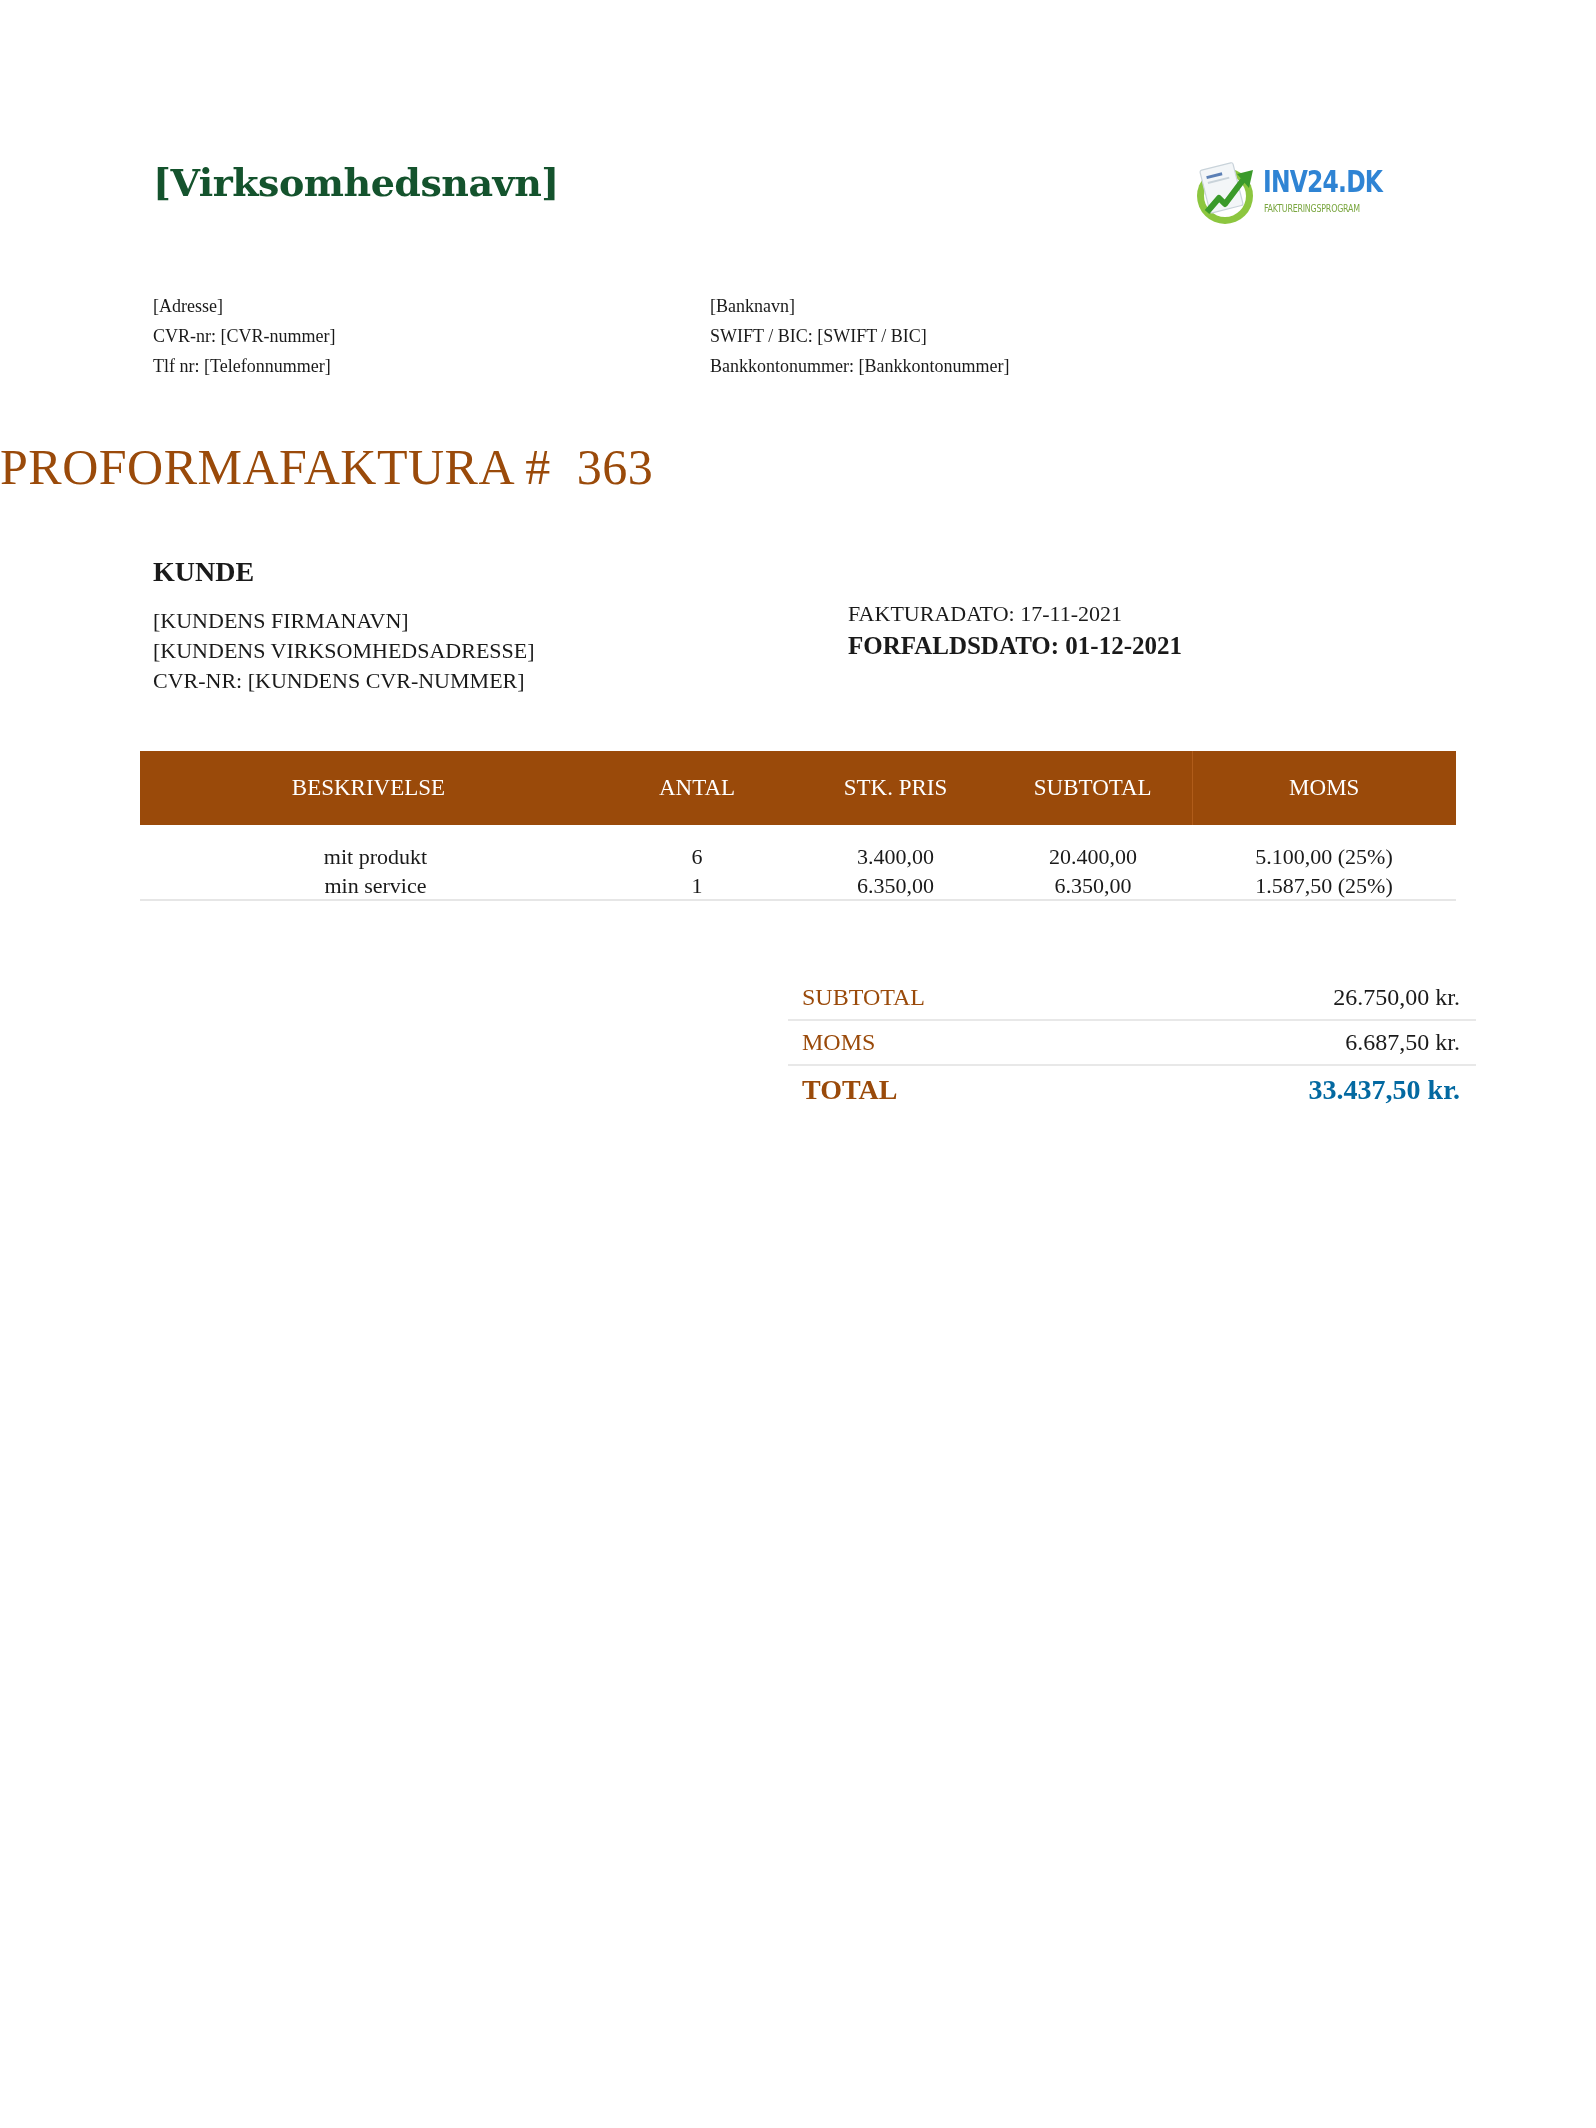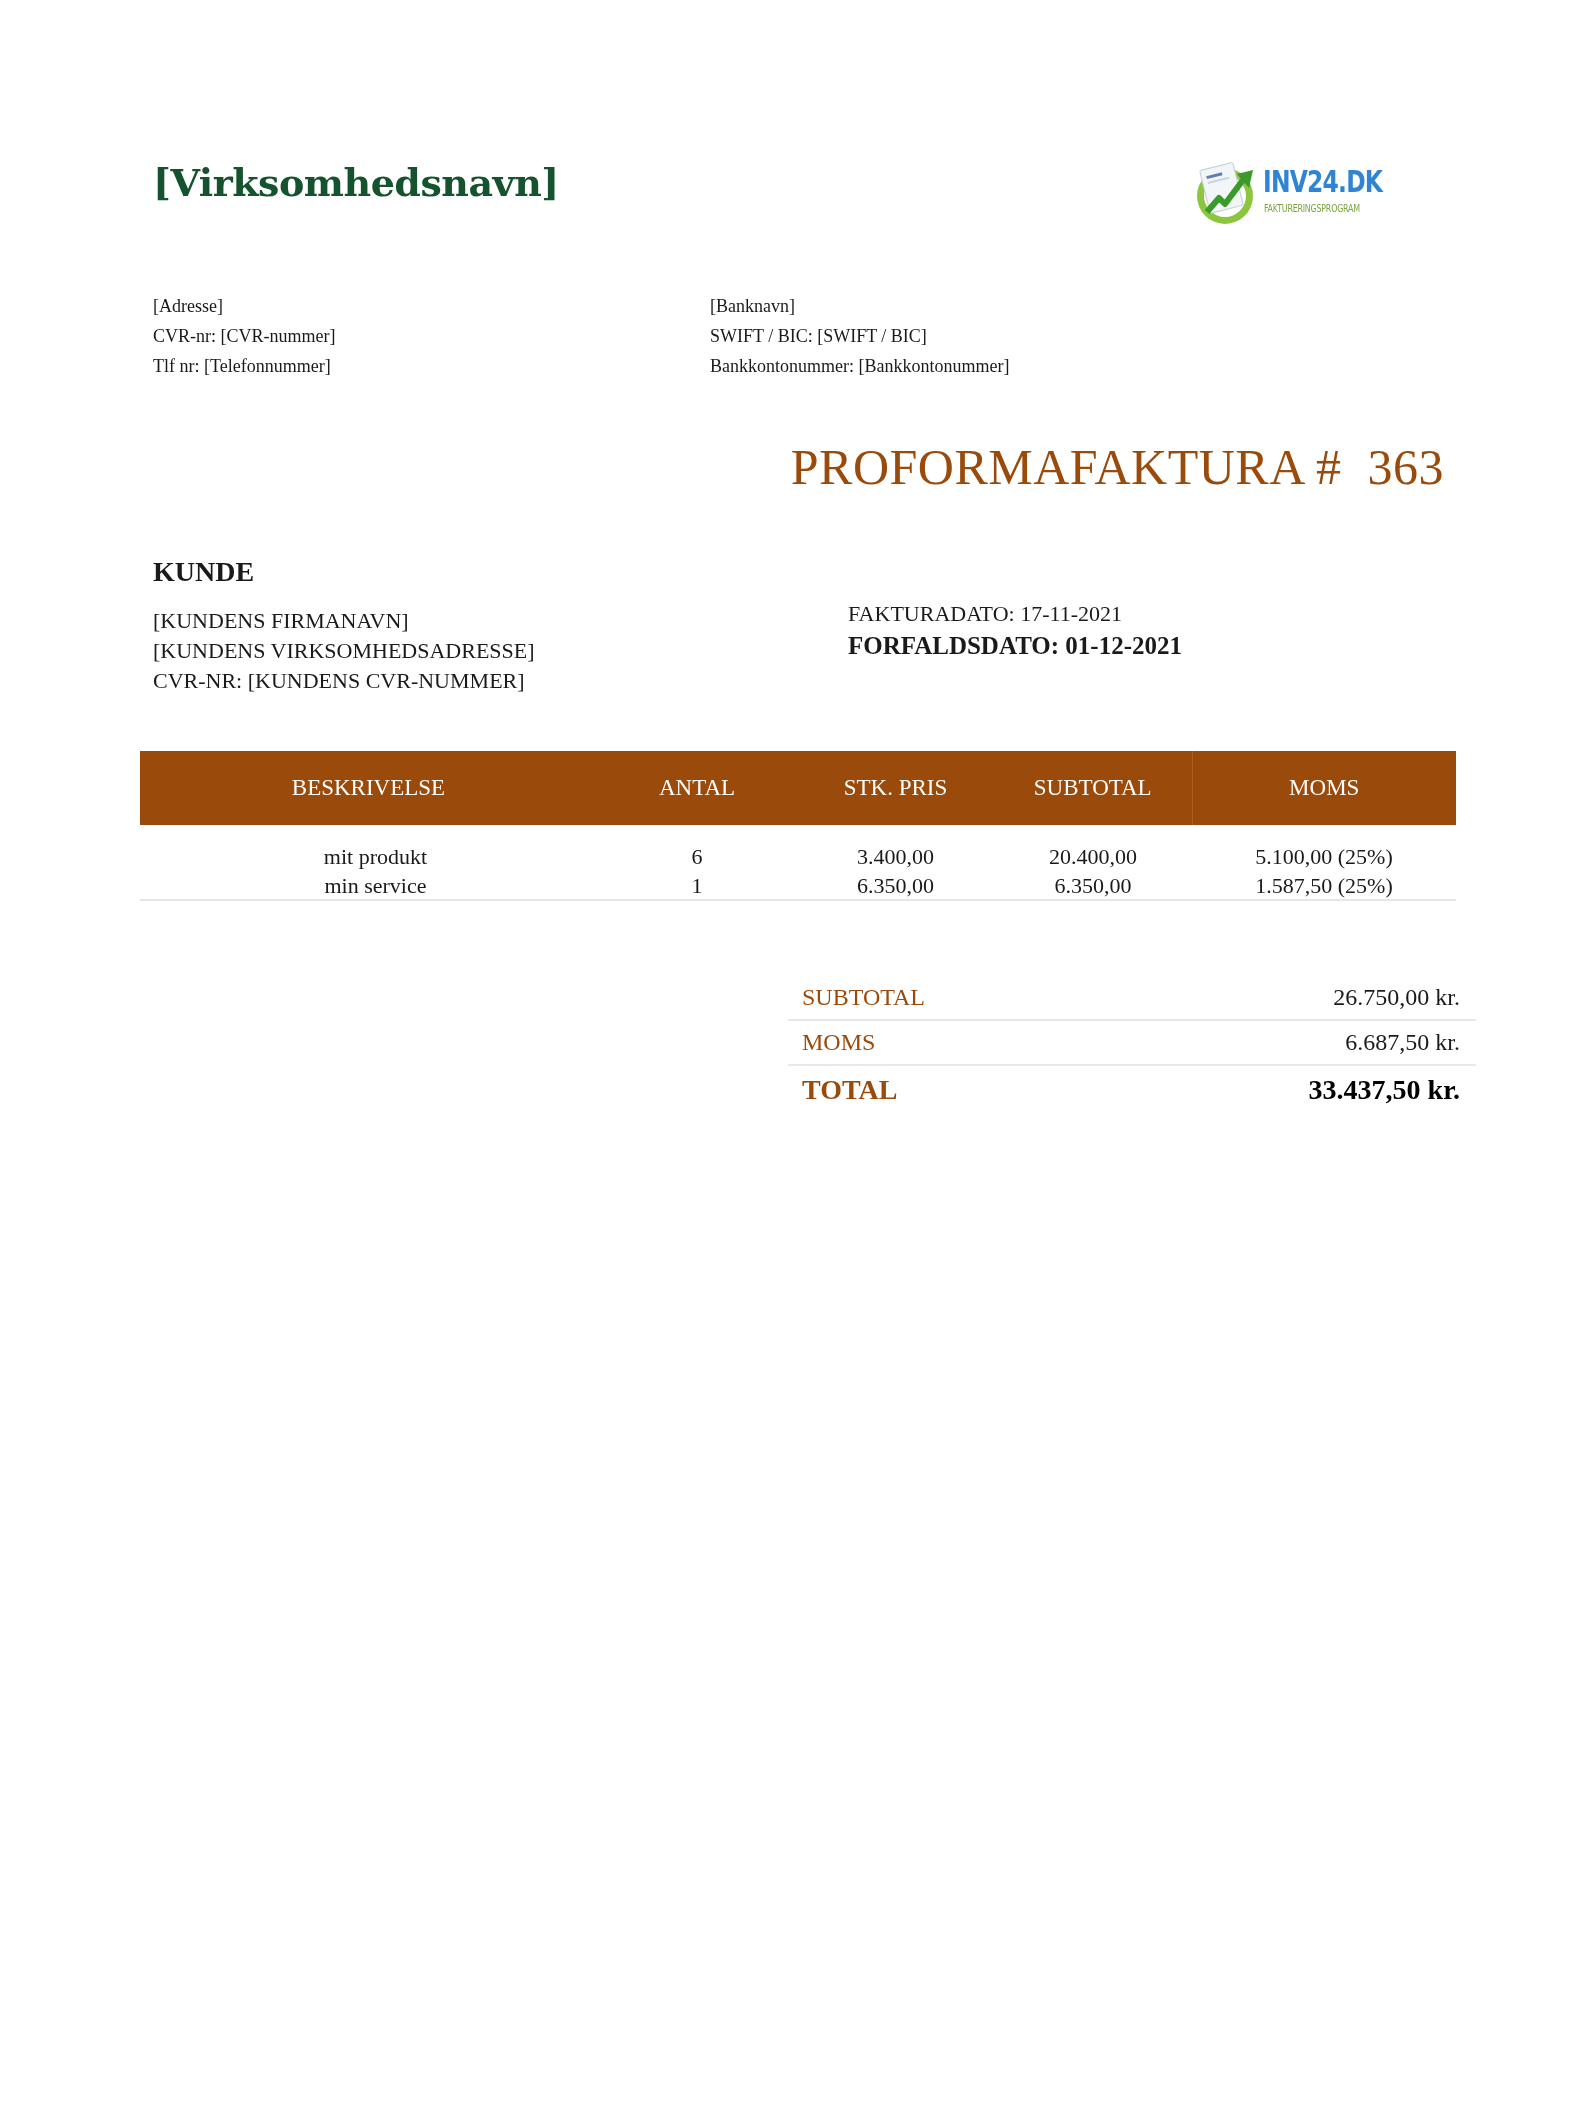--- a/index.html
+++ b/index.html
@@ -10,42 +10,42 @@
                   font-family: "DejaVu Serif", serif; letter-spacing: -0.5px; }
   .logo { left: 1193px; top: 158px; width: 190px; height: 70px; }
   .logo-text { position: absolute; left: 70px; top: 6px; font-family: "DejaVu Sans", sans-serif;
                font-weight: bold; font-size: 30px; color: #2f84d4; letter-spacing: -1px; transform: scaleX(0.78); transform-origin: left top; }
   .logo-sub { position: absolute; left: 71px; top: 44px; font-family: "DejaVu Sans", sans-serif;
               font-size: 11px; color: #7aa640; letter-spacing: -0.3px; transform: scaleX(0.72); transform-origin: left top; }
   .info-block { font-size: 18px; line-height: 30px; font-family: "Liberation Serif", serif; }
   .info-block div { white-space: nowrap; }
   .addr { left: 153px; top: 291px; }
   .bank { left: 710px; top: 291px; }
-  .doc-title { left: 0; width: 1444px; top: 438px; text-align: right; font-size: 50px; color: #9a4a0a;
+  .doc-title { left: 0; width: 1444px; top: 438px; text-align: left; font-size: 50px; color: #9a4a0a;
                font-family: "Liberation Serif", serif; letter-spacing: 0.5px; }
   .kunde { left: 153px; top: 556px; font-size: 28px; font-weight: bold; font-family: "Liberation Serif", serif; }
   .cust { left: 153px; top: 606px; font-size: 22px; line-height: 30px; font-family: "Liberation Serif", serif; }
   .dates { left: 848px; top: 598px; font-size: 22px; line-height: 32px; font-family: "Liberation Serif", serif; }
   .dates .due { font-weight: bold; font-size: 25px; }
   .items-table { left: 140px; top: 751px; width: 1316px; border-collapse: collapse; font-family: "Liberation Serif", serif; }
   .items-table th { background: #9a4a0a; color: #ffffff; font-weight: normal; font-size: 23px; height: 42px;
                     padding: 16px; text-align: center; }
   .items-table th.div { border-left: 1px solid #b05c1a; }
   .items-table td { font-size: 22px; line-height: 29px; padding: 0; }
   .items-table tbody tr:first-child td { padding-top: 17px; }
   .items-table td.desc { padding-left: 14px; text-align: center; }
   .items-table td.c { text-align: center; }
   .rule { left: 140px; top: 899px; width: 1316px; height: 2px; background: #e6e6e6; }
   .totals { left: 788px; top: 976px; width: 688px; font-family: "Liberation Serif", serif; }
   .trow { display: flex; justify-content: space-between; align-items: center; height: 43px;
           padding: 0 16px 0 14px; font-size: 24px; }
   .trow.line { border-bottom: 2px solid #e8e8e8; }
   .trow .lbl { color: #9a4a0a; }
   .trow.total { height: 48px; font-size: 28px; font-weight: bold; }
-  .trow.total .val { color: #000000; }
+  .trow.total .val { color: #0369a1; }
 </style>
 </head>
 <body>
 
 <div class="abs company-name">[Virksomhedsnavn]</div>
 
 <div class="abs logo">
   <svg width="68" height="66" viewBox="0 0 68 66" style="position:absolute;left:0;top:2px;">
     <circle cx="32" cy="36" r="28" fill="#8cc63f"></circle>
     <circle cx="32" cy="36" r="21" fill="#ffffff"></circle>

